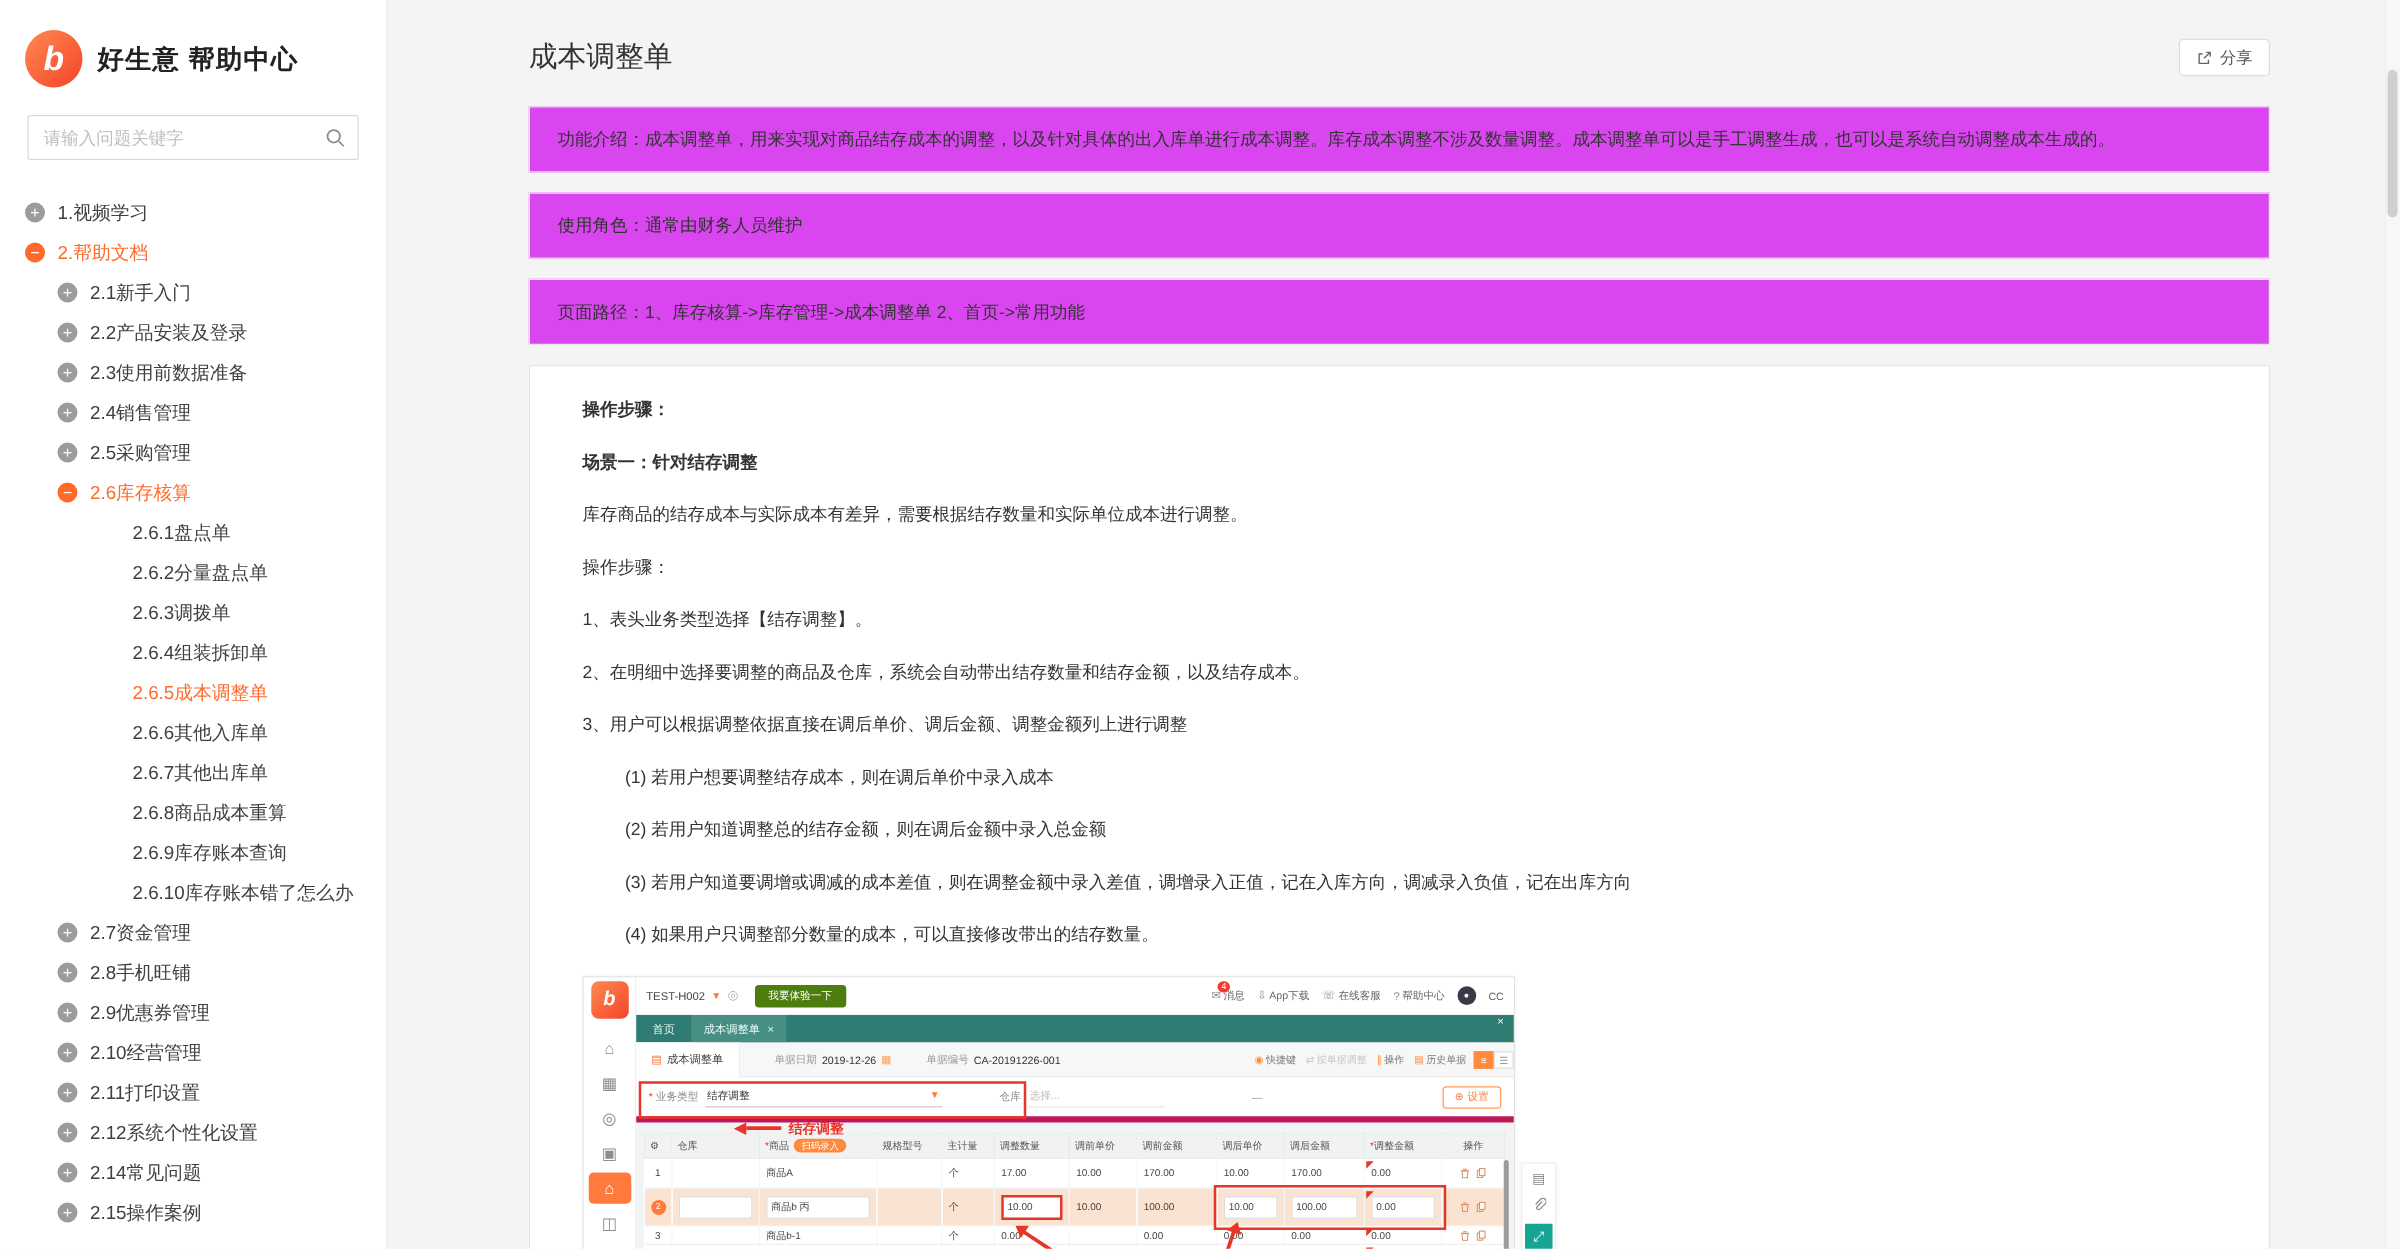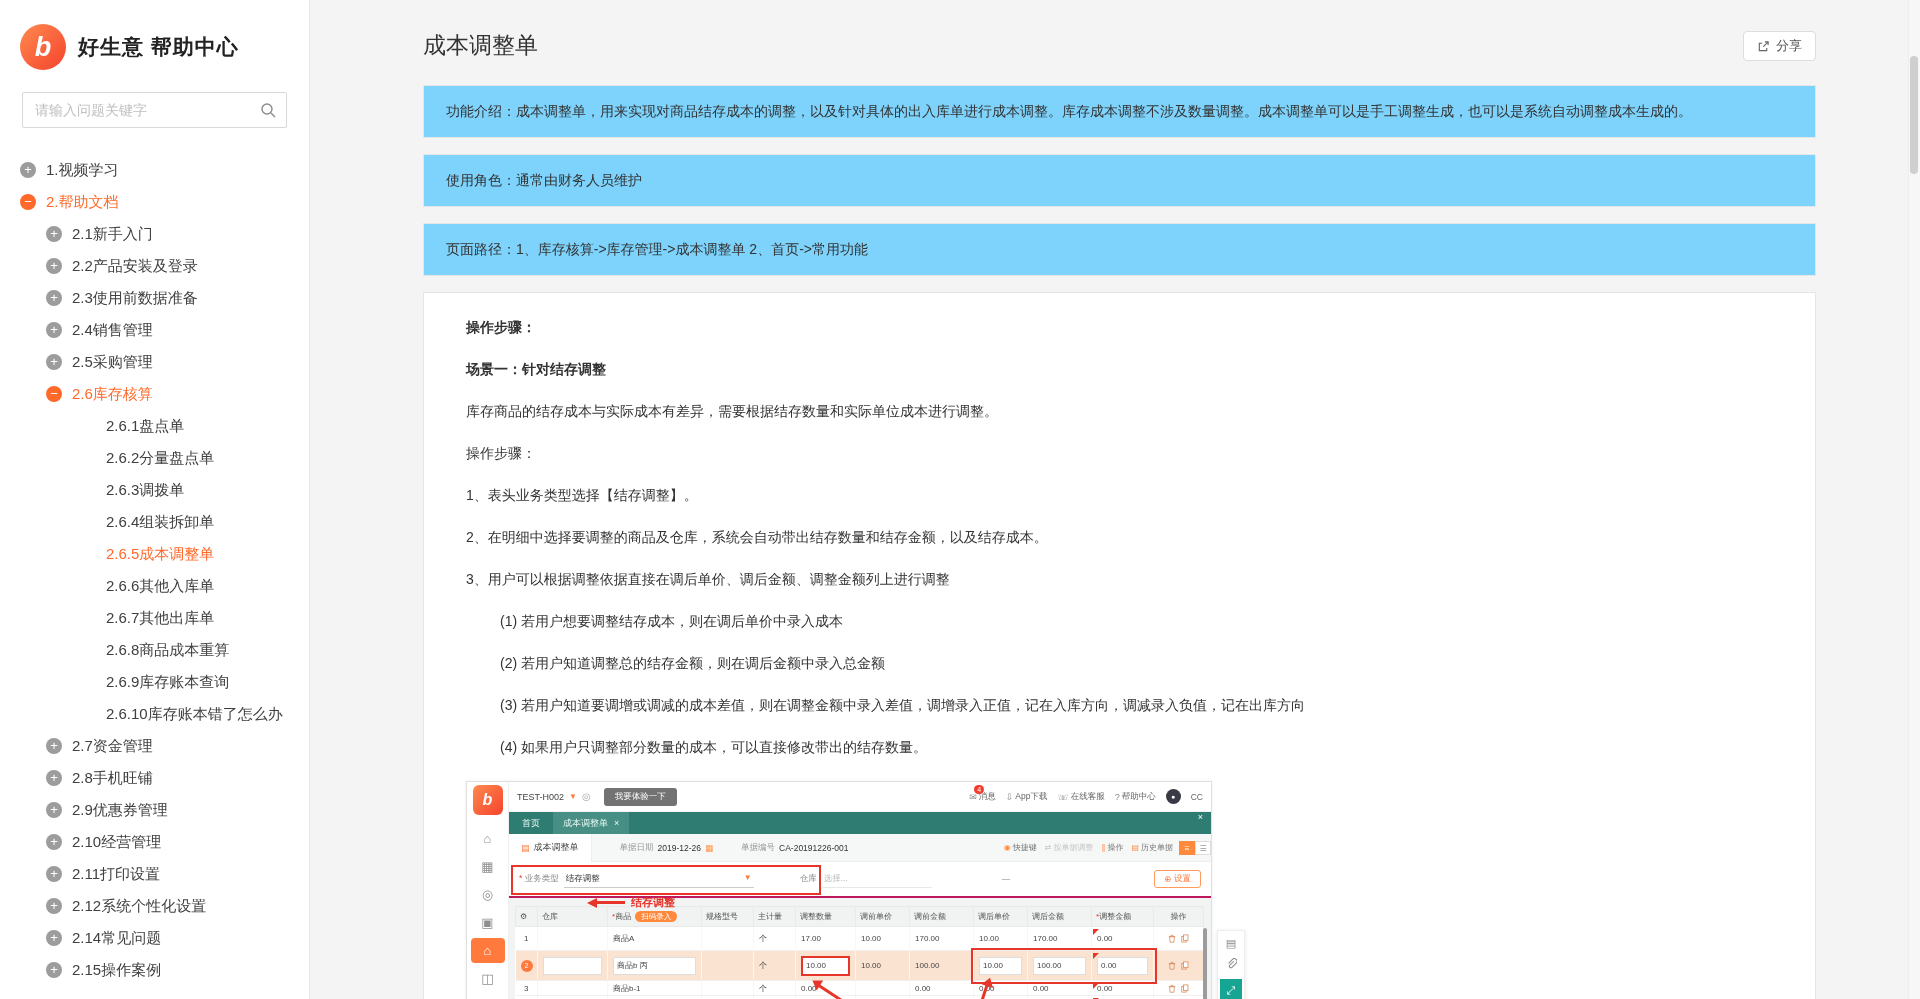--- a/index.html
+++ b/index.html
@@ -26,39 +26,39 @@
   .tree-ico.plus::before{content:"+"}
   .tree-ico.minus{background:#ff6a2b}
   .tree-ico.minus::before{content:"−"}
   .tree-ico.none{visibility:hidden}
 
   
   .main{position:absolute;left:311px;top:0;right:0;height:865px}
   .page-title{font-size:23px;font-weight:500;color:#333;margin:30px 104px 24px 112px}
   .share-btn{position:absolute;top:31px;right:104px;background:#fff;border:1px solid #ddd;border-radius:4px;height:30px;padding:0 13px;display:flex;align-items:center;gap:6px;font-size:13px;color:#555;cursor:pointer}
   .content-col{margin:0 104px 0 112px}
-  .info-box{background:#7dd3fc;border:1px solid #e6e6e6;padding:15px 22px;font-size:14px;color:#333;line-height:21px;margin-bottom:16px}
+  .info-box{background:#d946ef;border:1px solid #e6e6e6;padding:15px 22px;font-size:14px;color:#333;line-height:21px;margin-bottom:16px}
   .big-box{background:#fff;border:1px solid #e6e6e6;padding:26px 42px;height:712px;overflow:hidden}
   .step-h{font-size:14px;font-weight:bold;margin-bottom:24px}
   .scene{font-size:14px;font-weight:bold;margin-bottom:24px}
   .step-line{font-size:14px;color:#333;margin-bottom:24px}
   .sub-line{font-size:14px;color:#333;margin:0 0 24px 34px}
 
   
   .mini-app{position:relative;width:746px;margin-top:2px;border:1px solid #e0e0e0;display:flex;background:#fff;font-size:9px;box-shadow:0 0 4px rgba(0,0,0,.06)}
   .rail{width:42px;background:#fff;border-right:1px solid #efefef;display:flex;flex-direction:column;align-items:center;flex:0 0 42px}
   .rail-logo{width:30px;height:30px;margin:3px 0 8px;border-radius:6px;background:linear-gradient(135deg,#ff8a50,#f4432c);color:#fff;font-weight:bold;font-size:16px;text-align:center;line-height:30px;font-style:italic}
   .rail-ico{width:34px;height:25px;margin:3px 0;color:#8f8f8f;font-size:13px;text-align:center;line-height:25px;cursor:pointer}
   .rail-ico.active{background:#ff7a3c;color:#fff;border-radius:4px}
   .app-col{flex:1;display:flex;flex-direction:column;background:#f2f4f4;min-width:0}
   .app-topbar{height:30px;background:#fff;display:flex;align-items:center;padding:0 8px;gap:5px;border-bottom:1px solid #f2f2f2}
   .acct{font-size:9px;color:#444}
   .chev{color:#ff7a3c;font-size:8px}
   .orb-ico{color:#aaa;font-size:10px}
-  .trial-btn{background:#737373;color:#fff;border-radius:3px;font-size:8.5px;padding:3px 11px;margin-left:8px;cursor:pointer}
+  .trial-btn{background:#4d7c0f;color:#fff;border-radius:3px;font-size:8.5px;padding:3px 11px;margin-left:8px;cursor:pointer}
   .topbar-right{margin-left:auto;display:flex;align-items:center;gap:10px;font-size:8.5px;color:#666}
   .tb-item{display:flex;align-items:center;gap:2px;position:relative;cursor:pointer}
   .tb-glyph{font-size:9px;color:#888}
   .badge{position:absolute;top:-6px;left:5px;background:#f23c2e;color:#fff;border-radius:7px;font-size:7px;padding:0 3px;line-height:9px}
   .avatar{width:15px;height:15px;border-radius:50%;background:#3a3a46;color:#fff;font-size:7px;display:flex;align-items:center;justify-content:center}
   .app-tabbar{height:22px;background:#2f7d72;display:flex;align-items:flex-start;color:#eafaf7;font-size:9px}
   .tab-home{padding:0 13px;height:22px;line-height:22px;cursor:pointer}
   .tab-doc{background:#478e84;padding:0 10px;height:22px;line-height:22px;display:flex;gap:6px;align-items:center;cursor:pointer}
   .tab-x{margin-left:auto;padding-right:8px;color:#fff;cursor:pointer}
   .doc-header{height:28px;background:#f6f7f7;display:flex;align-items:center;border-bottom:1px solid #ececec}
@@ -68,21 +68,21 @@
   .doc-meta .val{color:#333}
   .cal-ico{color:#ff9a4d}
   .doc-tools{margin-left:auto;display:flex;align-items:center;gap:8px;font-size:8px;color:#777;padding-right:6px}
   .tool{display:flex;align-items:center;gap:2px;cursor:pointer}
   .tool.dim{color:#c6c6c6}
   .tool .tg{color:#ff8a3d}
   .tool.dim .tg{color:#c6c6c6}
   .view-toggle{display:flex;cursor:pointer}
   .vt{width:16px;height:14px;border:1px solid #ddd;text-align:center;line-height:13px;font-size:8px;color:#999;background:#fff}
   .vt.on{background:#ff8a3d;color:#fff;border-color:#ff8a3d}
-  .filter-row{height:36px;background:#fff;position:relative;display:flex;align-items:center;padding:0 10px;font-size:8.5px;color:#888;border-bottom:2px solid #be185d}
+  .filter-row{height:36px;background:#fff;position:relative;display:flex;align-items:center;padding:0 10px;font-size:8.5px;color:#888;border-bottom:5px solid #be185d}
   .req{color:#e8352a}
   .biz-val{color:#333;border-bottom:1px solid #ccc;width:190px;margin-left:5px;display:inline-flex;justify-content:space-between;padding:2px 2px}
   .red-frame{position:absolute;left:2px;top:3px;width:310px;height:30px;border:2px solid #e8352a;pointer-events:none;z-index:3}
   .wh-group{margin-left:46px;display:flex;gap:5px;align-items:center}
   .wh-ph{color:#bbb;border-bottom:1px solid #e8e8e8;width:110px;padding:2px 2px}
   .dash{margin-left:70px;color:#999}
   .cfg-btn{margin-left:auto;border:1px solid #ff9a5a;color:#ff7a3c;border-radius:3px;font-size:8.5px;padding:2px 9px;display:flex;gap:3px;align-items:center;cursor:pointer;background:#fff}
   .tbl-zone{padding:8px 6px 0;position:relative}
   table.grid{width:688px;border-collapse:collapse;table-layout:fixed;font-size:8px;background:#fff}
   .grid th{background:#f1f2f2;color:#555;font-weight:normal;height:20px;border:1px solid #e9e9e9;padding:0 4px;text-align:left;white-space:nowrap;overflow:hidden}

